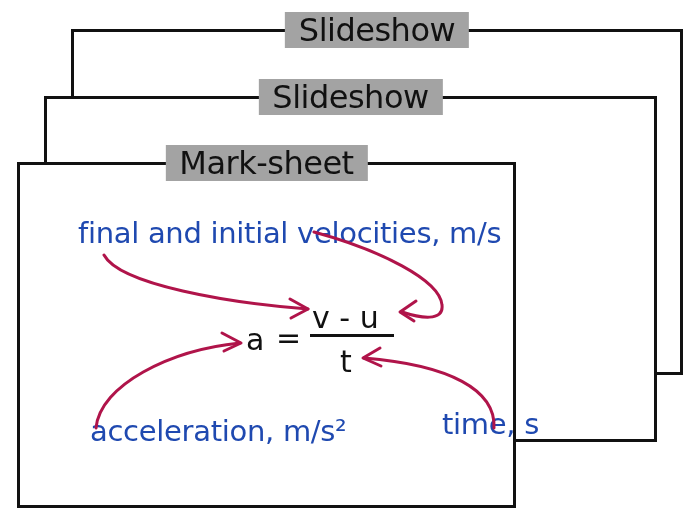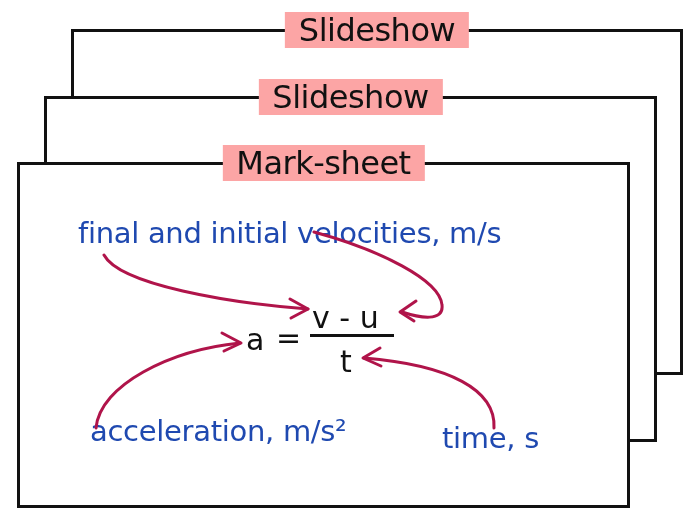--- a/index.html
+++ b/index.html
@@ -1,45 +1,45 @@
 <!DOCTYPE html>
 <html><head>
   <meta charset="utf-8">
   <style>
     html, body { margin: 0; padding: 0; background: #ffffff; }
     body { width: 700px; height: 525px; position: relative; overflow: hidden;
            font-family: "DejaVu Sans", sans-serif; }
     .frame { position: absolute; border: 3px solid #111; background: #fff; box-sizing: border-box; }
     .frame-title { position: absolute; top: -20px; left: 50%; transform: translateX(-50%);
-                   background: #fca5a5; padding: 0 14px; font-size: 32px; color: #111;
+                   background: #a3a3a3; padding: 0 14px; font-size: 32px; color: #111;
                    line-height: 36px; white-space: nowrap; letter-spacing: -0.5px; }
     #f-slide { left: 71px; top: 29px; width: 612px; height: 346px; }
     #f-work  { left: 44px; top: 96px; width: 613px; height: 346px; }
-    #f-mark  { left: 17px; top: 162px; width: 613px; height: 346px; }
+    #f-mark  { left: 17px; top: 162px; width: 499px; height: 346px; }
     .label { position: absolute; color: #1f49b0; font-size: 29px; white-space: nowrap; letter-spacing: -0.3px; }
     .math { position: absolute; color: #111; font-size: 30px; white-space: nowrap; }
     .bar { position: absolute; height: 3px; background: #111; }
     svg.arrows { position: absolute; left: 0; top: 0; width: 700px; height: 525px; pointer-events: none; }
   </style>
 </head>
 <body>
 
 <div class="frame" id="f-slide">
   <div class="frame-title">Slideshow</div>
 </div>
 <div class="frame" id="f-work">
   <div class="frame-title">Slideshow</div>
 </div>
 <div class="frame" id="f-mark">
   <div class="frame-title">Mark-sheet</div>
 </div>
 
 <div class="label" style="left:78px; top:216px;">final and initial velocities, m/s</div>
 <div class="label" style="left:90px; top:414px;">acceleration, m/s²</div>
-<div class="label" style="left:442px; top:421px;">time, s</div>
+<div class="label" style="left:442px; top:407px;">time, s</div>
 
 <div class="math" style="left:246px; top:322px;">a</div>
 <div class="math" style="left:276px; top:320px;">=</div>
 <div class="math" style="left:312px; top:300px;">v - u</div>
 <div class="bar" style="left:310px; top:334px; width:84px;"></div>
 <div class="math" style="left:340px; top:344px;">t</div>
 
 <svg class="arrows" viewBox="0 0 700 525">
   <g fill="none" stroke="#b0144a" stroke-width="3" stroke-linecap="round" stroke-linejoin="round">
 

